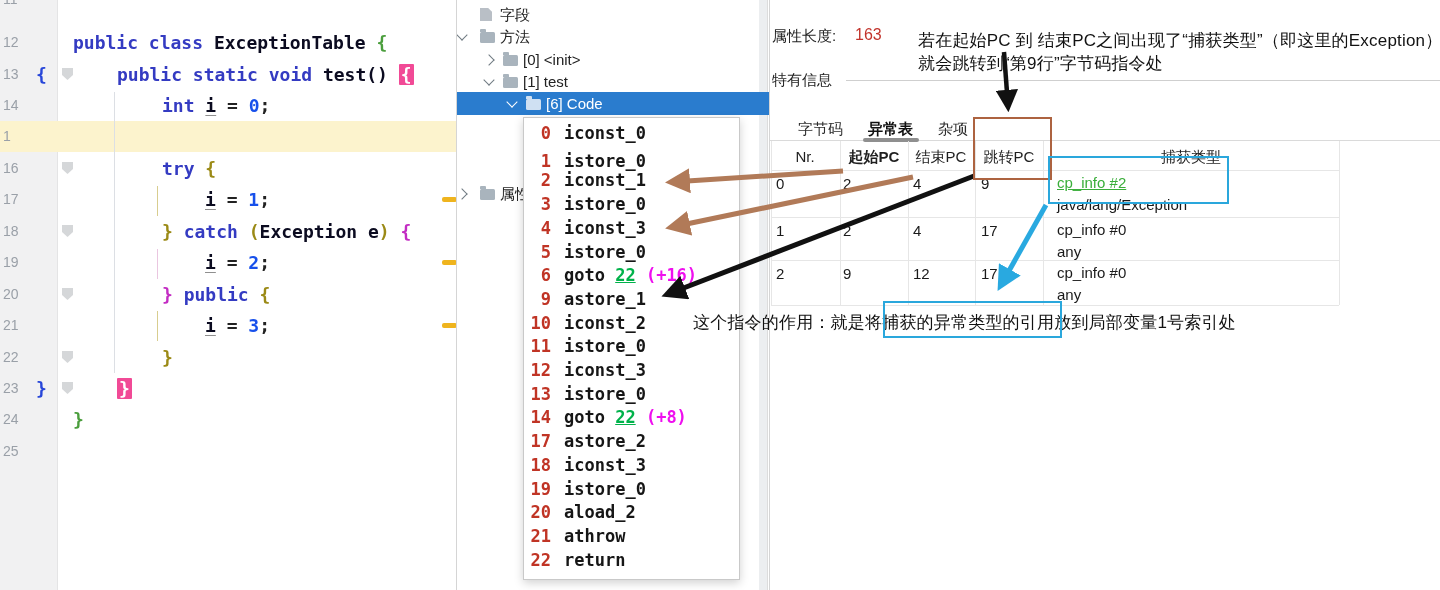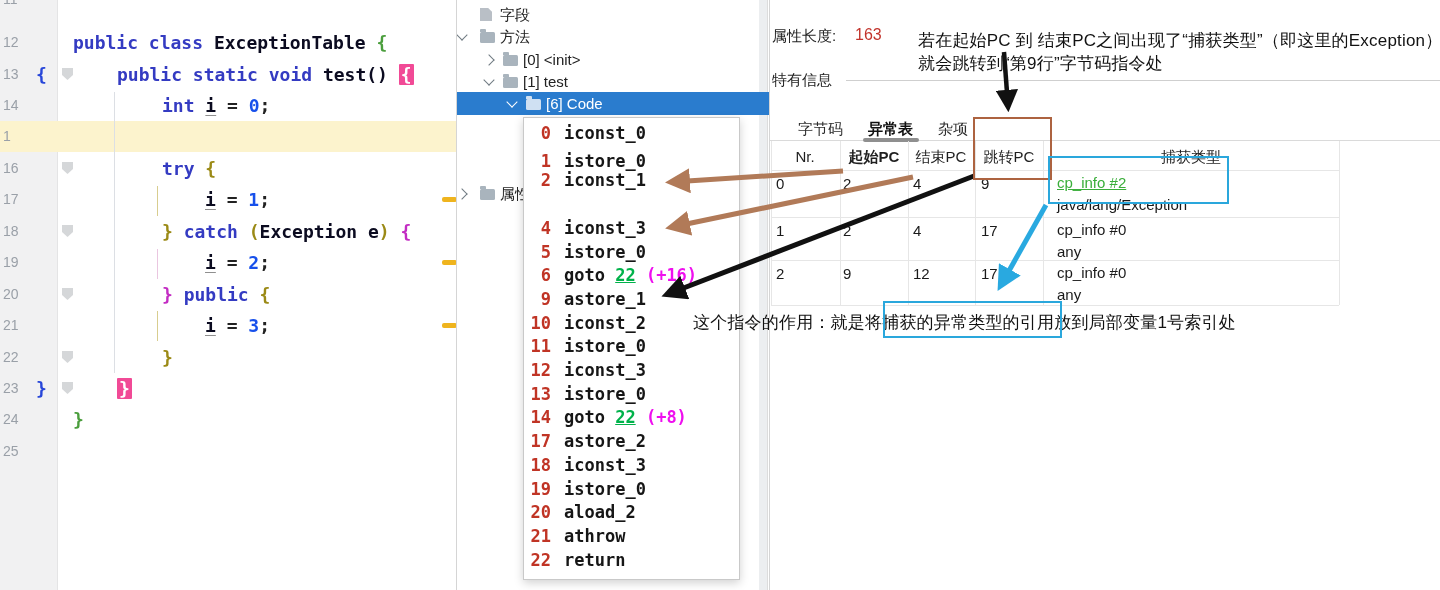--- a/index.html
+++ b/index.html
@@ -156,20 +156,21 @@
         <span class="folder" style="left: 23px;"></span>
         <span class="tlabel" style="left: 43px;">属性</span>
       </div>
     </div>
   <div class="vdiv" style="left:769px;"></div>
 
   <div id="popup">
       <div class="brow" style="top: 4px;"><span class="bpc">0</span><span class="bop">iconst_0</span></div>
       <div class="brow" style="top: 32px;"><span class="bpc">1</span><span class="bop">istore_0</span></div>
       <div class="brow" style="top: 51.4px;"><span class="bpc">2</span><span class="bop">iconst_1</span></div>
+      <div class="brow" style="top: 75.1px;"><span class="bpc">3</span><span class="bop">istore_0</span></div>
       <div class="brow" style="top: 98.8px;"><span class="bpc">4</span><span class="bop">iconst_3</span></div>
       <div class="brow" style="top: 122.5px;"><span class="bpc">5</span><span class="bop">istore_0</span></div>
       <div class="brow" style="top: 146.2px;"><span class="bpc">6</span><span class="bop">goto </span><span class="btarget">22</span><span class="boff"> (+16)</span></div>
       <div class="brow" style="top: 169.9px;"><span class="bpc">9</span><span class="bop">astore_1</span></div>
       <div class="brow" style="top: 193.6px;"><span class="bpc">10</span><span class="bop">iconst_2</span></div>
       <div class="brow" style="top: 217.3px;"><span class="bpc">11</span><span class="bop">istore_0</span></div>
       <div class="brow" style="top: 241px;"><span class="bpc">12</span><span class="bop">iconst_3</span></div>
       <div class="brow" style="top: 264.7px;"><span class="bpc">13</span><span class="bop">istore_0</span></div>
       <div class="brow" style="top: 288.4px;"><span class="bpc">14</span><span class="bop">goto </span><span class="btarget">22</span><span class="boff"> (+8)</span></div>
       <div class="brow" style="top: 312.1px;"><span class="bpc">17</span><span class="bop">astore_2</span></div>

